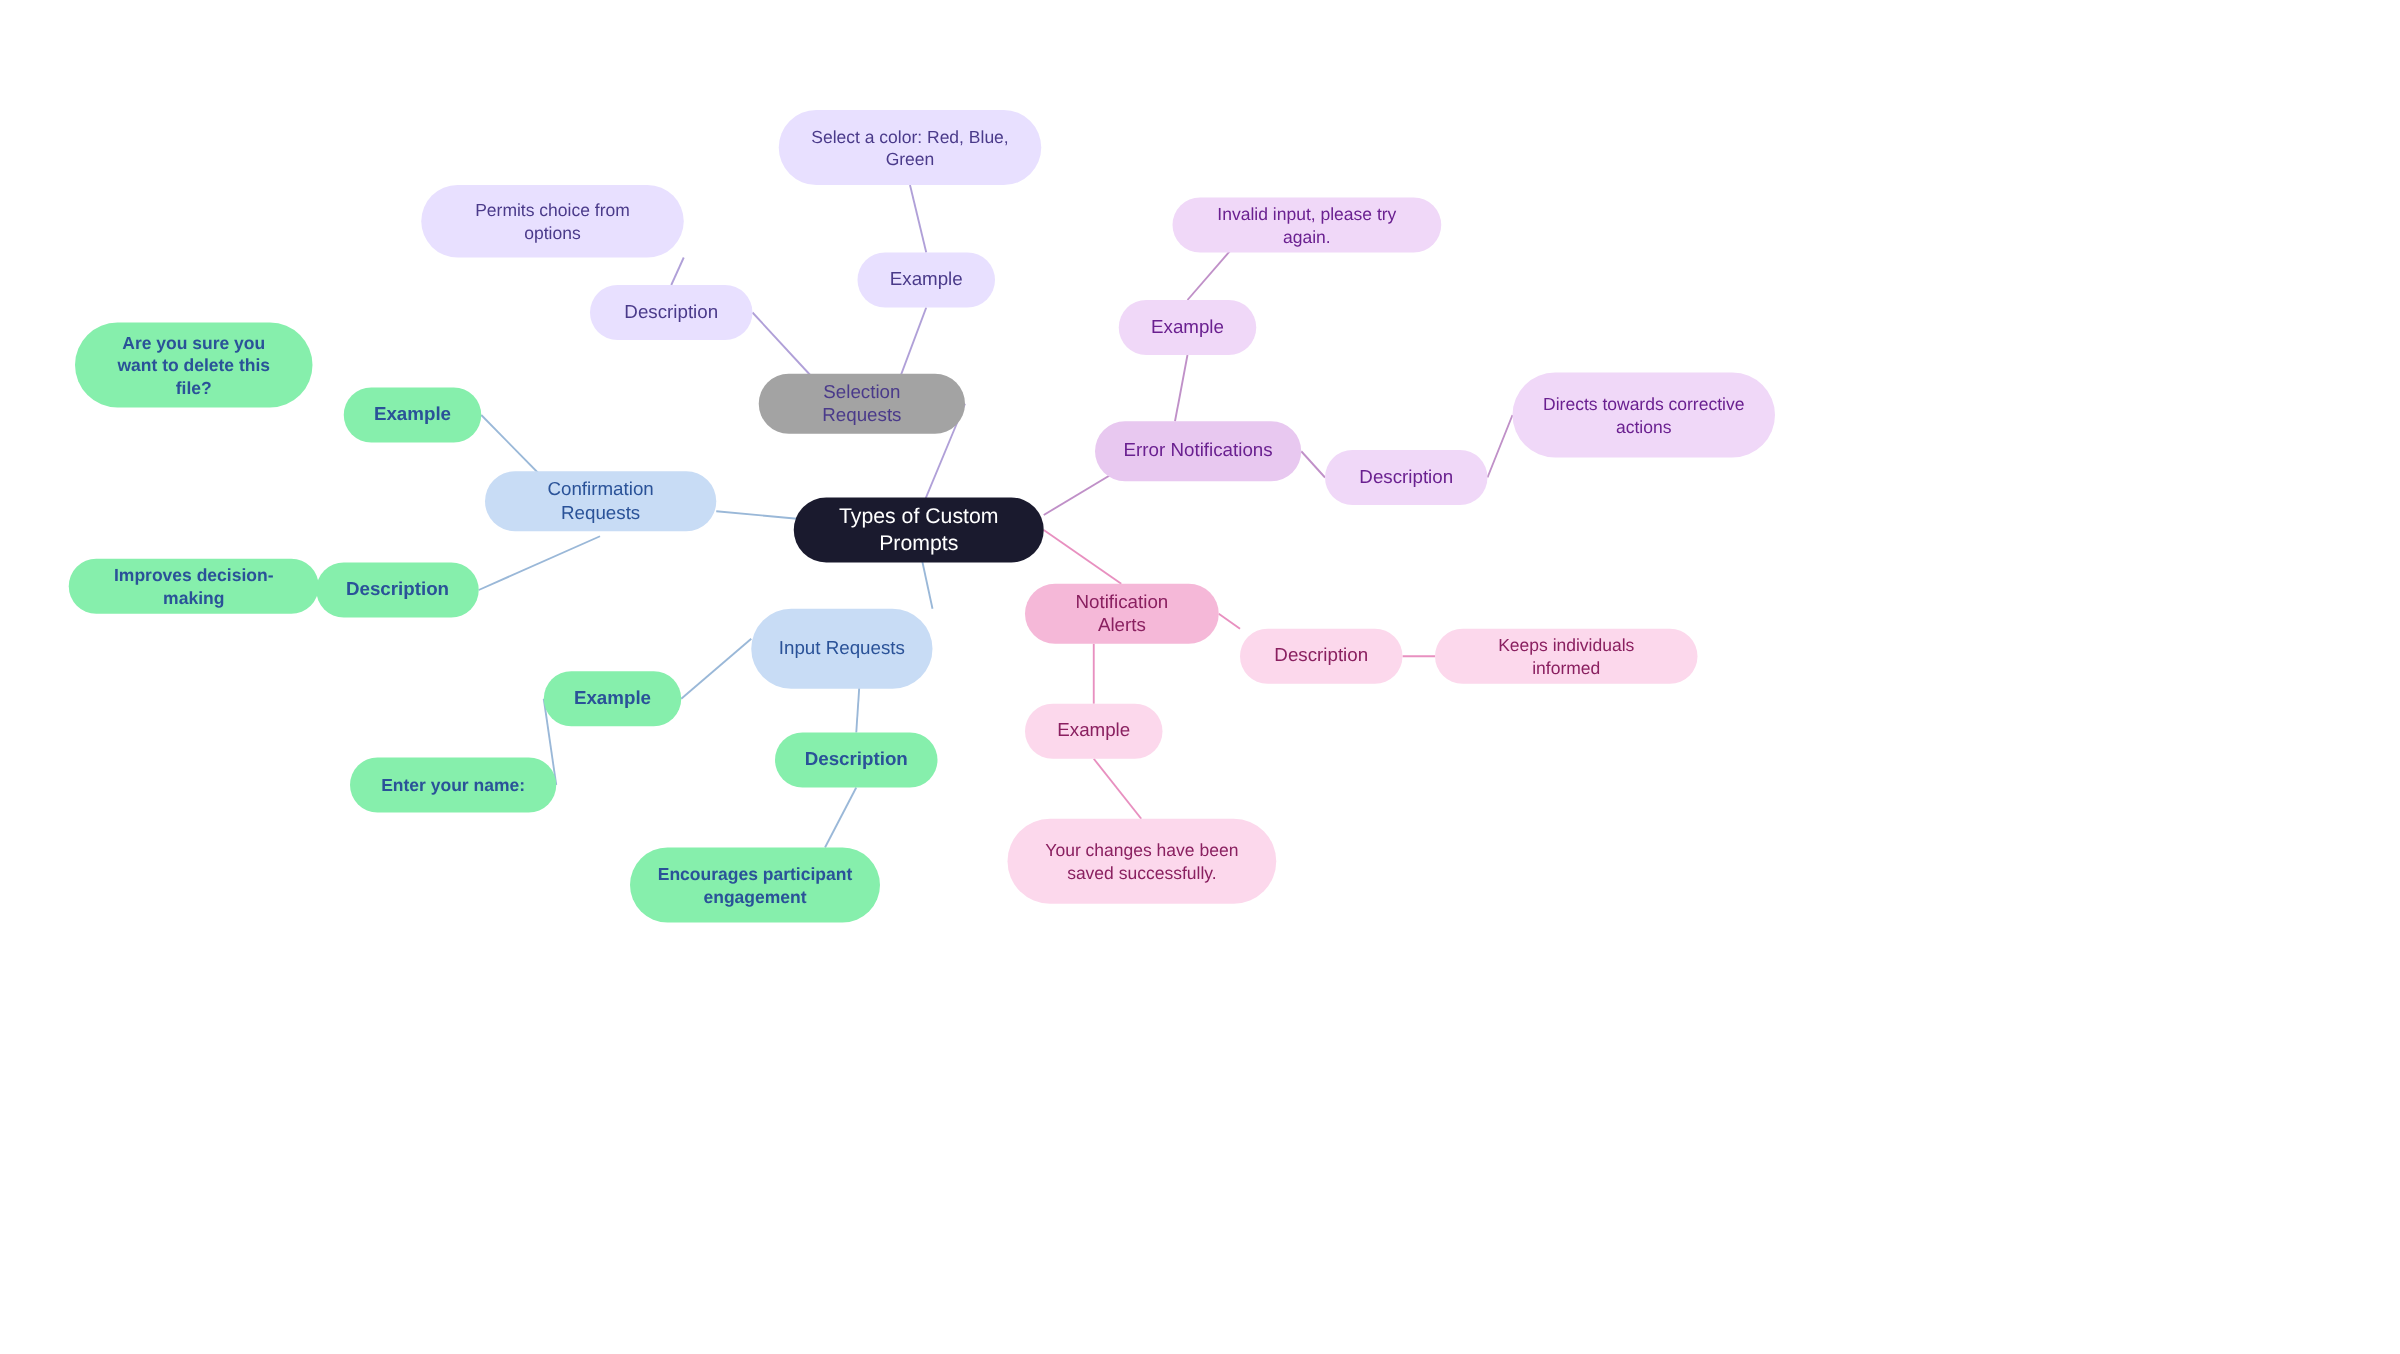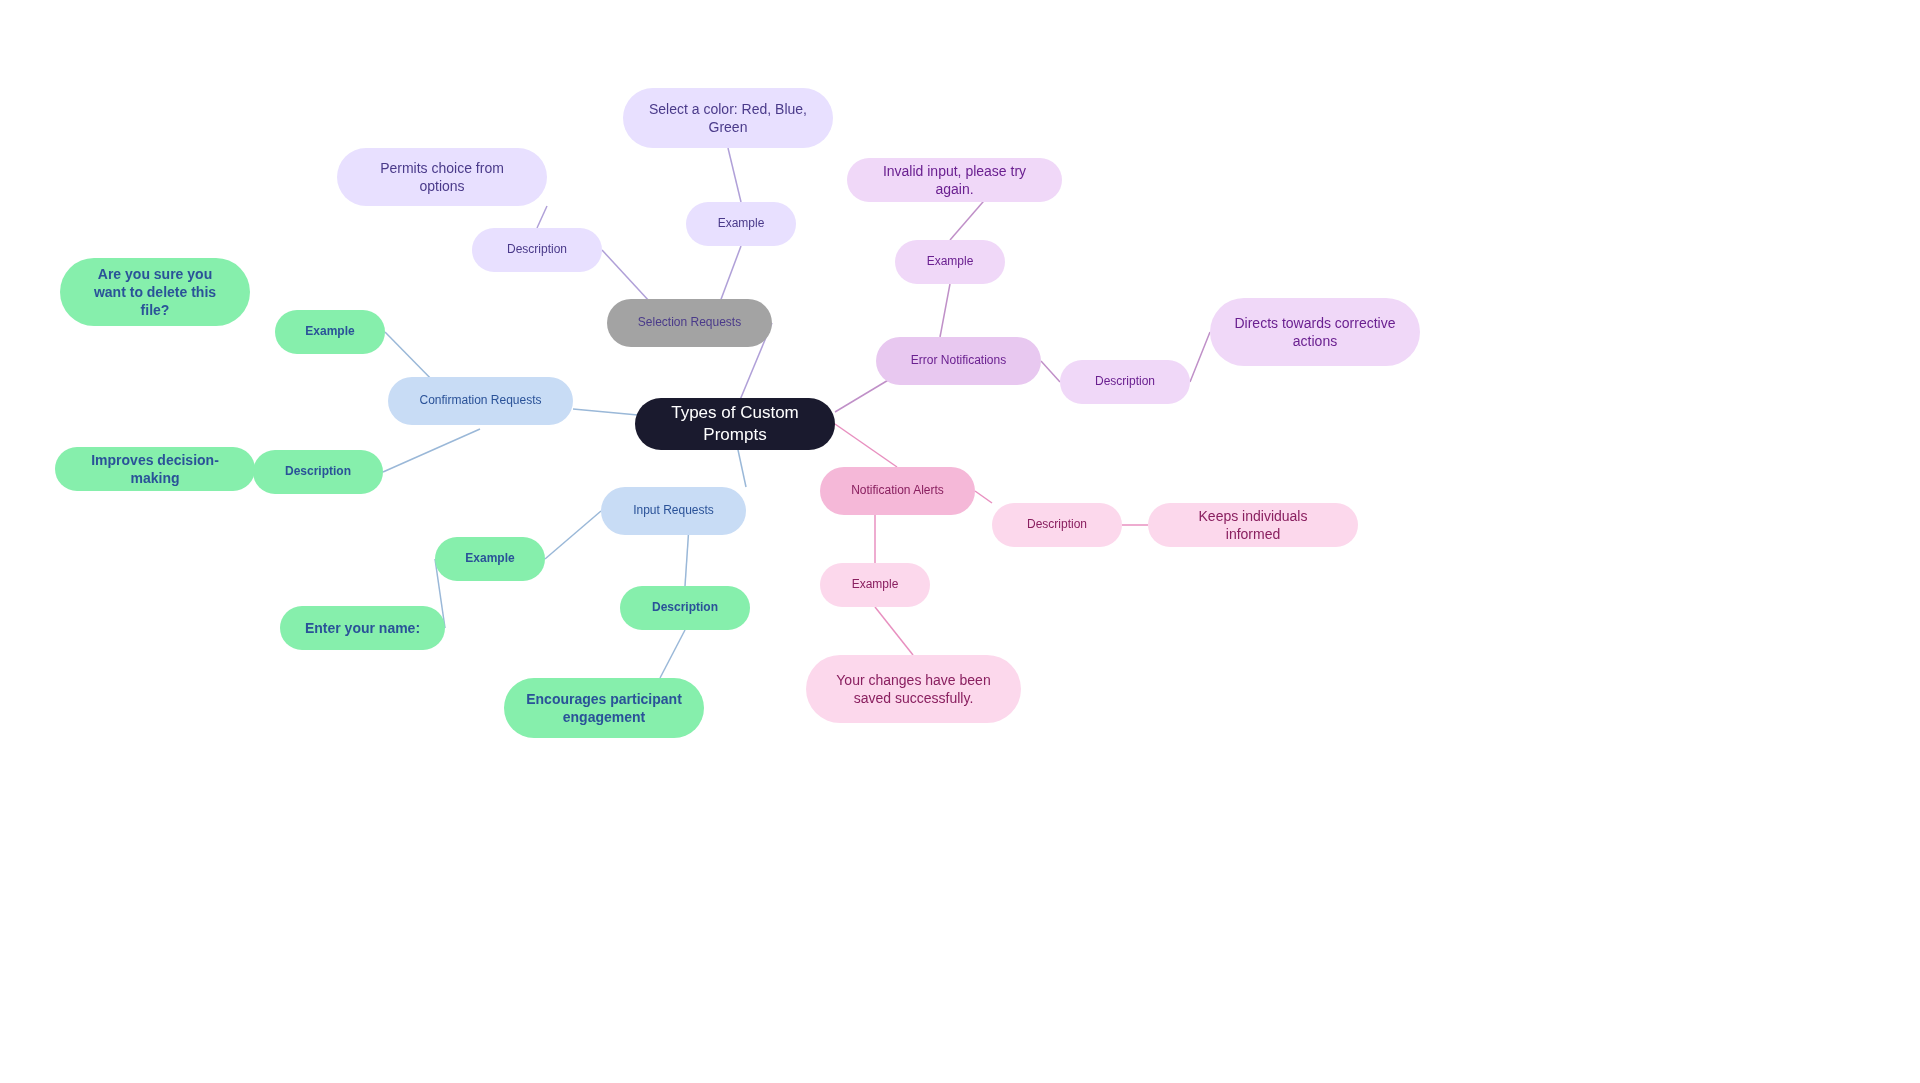--- a/index.html
+++ b/index.html
@@ -19,21 +19,21 @@
       pointer-events: none;
     }
     .node {
       position: absolute;
       border-radius: 50px;
       display: flex;
       align-items: center;
       justify-content: center;
       text-align: center;
       padding: 12px 22px;
-      font-size: 12px;
+      font-size: 15px;
       font-weight: 500;
       cursor: default;
       line-height: 1.3;
     }
     .node-center {
       background: #1a1a2e;
       color: #ffffff;
       font-size: 17px;
       font-weight: 400;
       border-radius: 50px;
@@ -140,39 +140,39 @@
 <div class="node node-purple" style="left:607px; top:299px; width:165px; height:48px;">Selection Requests</div>
 
 <div class="node node-purple-light" style="left:472px; top:228px; width:130px; height:44px;">Description</div>
 
 <div class="node node-purple-light" style="left:686px; top:202px; width:110px; height:44px;">Example</div>
 
 <div class="node node-purple-light" style="left:337px; top:148px; width:210px; height:58px; font-size:14px;">Permits choice from options</div>
 
 <div class="node node-purple-light" style="left:623px; top:88px; width:210px; height:60px; font-size:14px;">Select a color: Red, Blue, Green</div>
 
-<div class="node node-blue" style="left:601px; top:487px; width:145px; height:48px;">Input Requests</div>
+<div class="node node-blue" style="left:601px; top:487px; width:145px; height:64px;">Input Requests</div>
 
 <div class="node node-blue-light" style="left:620px; top:586px; width:130px; height:44px;">Description</div>
 
 <div class="node node-blue-light" style="left:435px; top:537px; width:110px; height:44px;">Example</div>
 
 <div class="node node-blue-light" style="left:504px; top:678px; width:200px; height:60px; font-size:14px;">Encourages participant engagement</div>
 
 <div class="node node-blue-light" style="left:280px; top:606px; width:165px; height:44px; font-size:14px;">Enter your name:</div>
 
 <div class="node node-pink-light" style="left:876px; top:337px; width:165px; height:48px; background:#e8c8f0; color:#6a2090;">Error Notifications</div>
 
 <div class="node node-pink-light" style="left:1060px; top:360px; width:130px; height:44px; background:#f0d8f8; color:#6a2090;">Description</div>
 
 <div class="node node-pink-light" style="left:895px; top:240px; width:110px; height:44px; background:#f0d8f8; color:#6a2090;">Example</div>
 
 <div class="node node-pink-light" style="left:1210px; top:298px; width:210px; height:68px; font-size:14px; background:#f0d8f8; color:#6a2090;">Directs towards corrective actions</div>
 
-<div class="node node-pink-light" style="left:847px; top:158px; width:215px; height:44px; font-size:14px; background:#f0d8f8; color:#6a2090;">Invalid input, please try again.</div>
+<div class="node node-pink-light" style="left:938px; top:158px; width:215px; height:44px; font-size:14px; background:#f0d8f8; color:#6a2090;">Invalid input, please try again.</div>
 
 <div class="node node-pink" style="left:820px; top:467px; width:155px; height:48px;">Notification Alerts</div>
 
 <div class="node node-pink-light" style="left:992px; top:503px; width:130px; height:44px;">Description</div>
 
 <div class="node node-pink-light" style="left:820px; top:563px; width:110px; height:44px;">Example</div>
 
 <div class="node node-pink-light" style="left:1148px; top:503px; width:210px; height:44px; font-size:14px;">Keeps individuals informed</div>
 
 <div class="node node-pink-light" style="left:806px; top:655px; width:215px; height:68px; font-size:14px;">Your changes have been saved successfully.</div>

